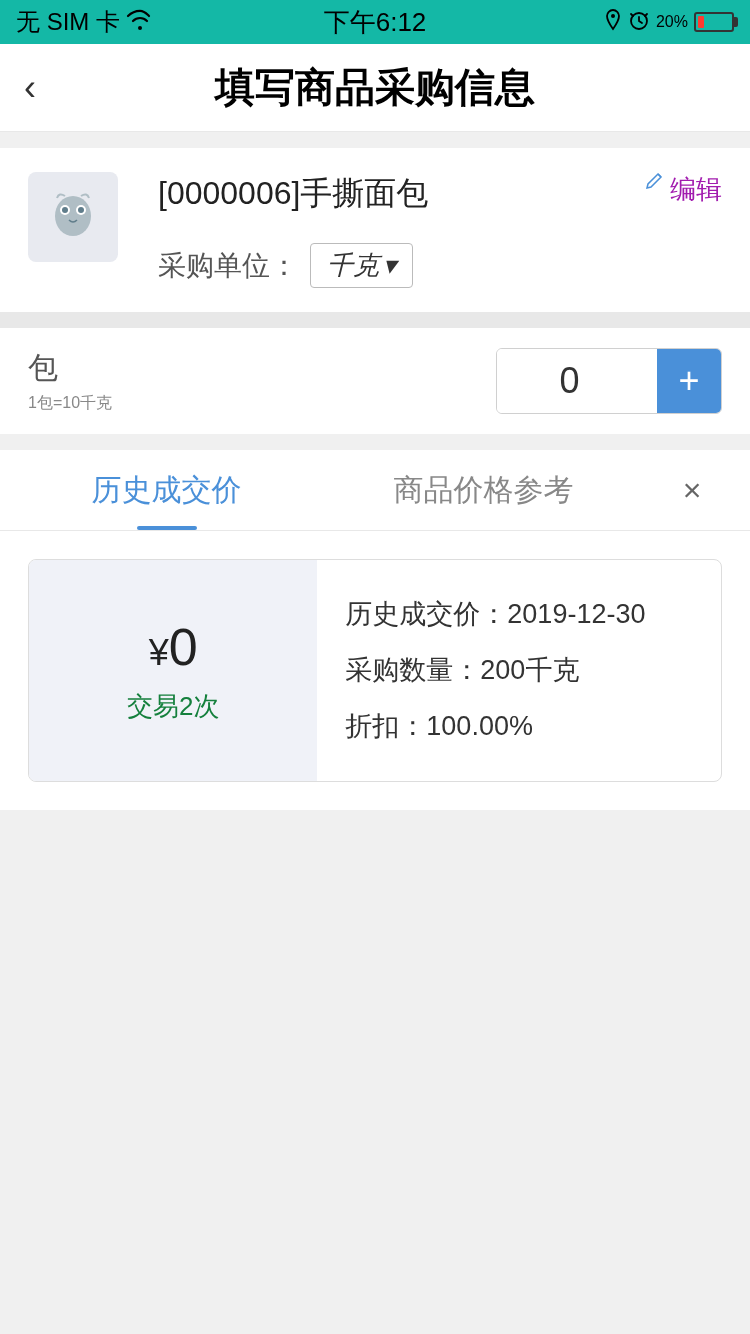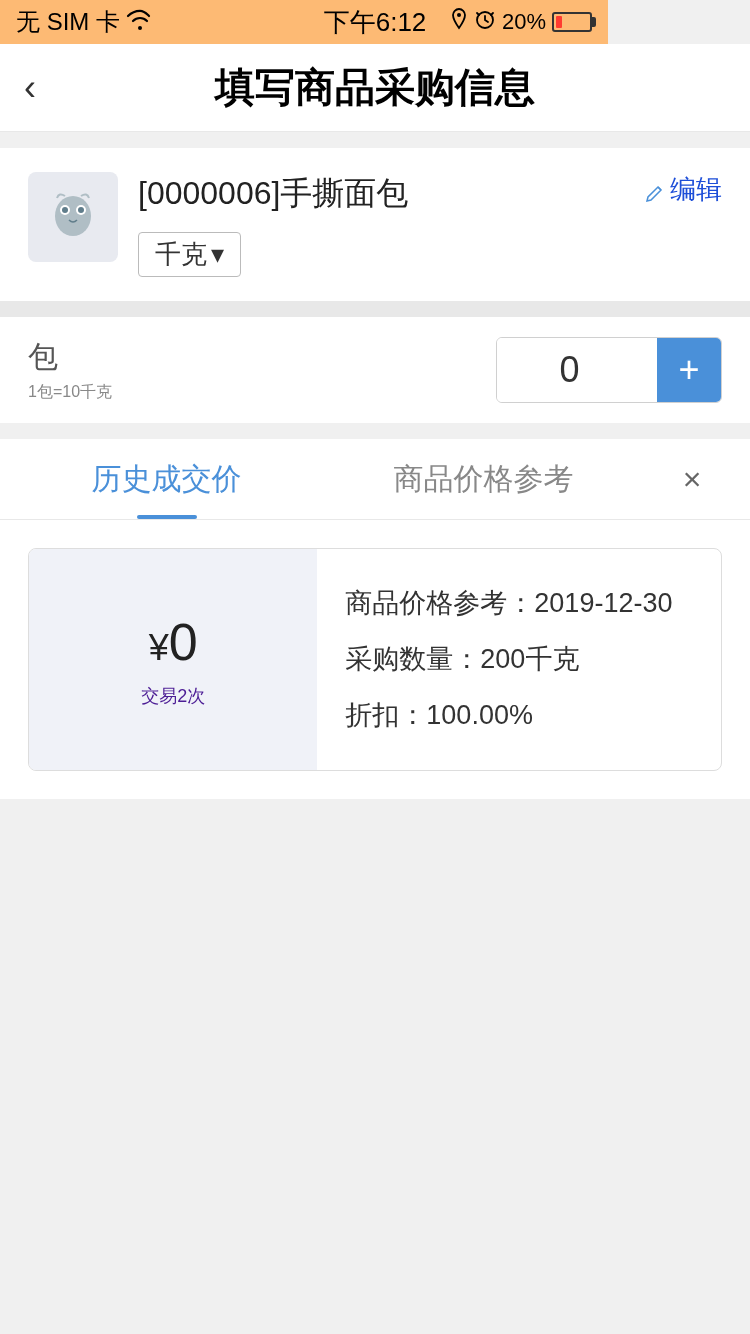--- a/index.html
+++ b/index.html
@@ -7,23 +7,23 @@
     body {
       width: 750px;
       min-height: 1334px;
       background: #f0f0f0;
       font-family: -apple-system, "PingFang SC", "Microsoft YaHei", sans-serif;
       overflow-x: hidden;
     }
 
     
     .status-bar {
-      width: 608px;
+      width: 750px;
       height: 44px;
-      background: #fdba74;
+      background: #14b8a6;
       display: flex;
       align-items: center;
       justify-content: space-between;
       padding: 0 16px;
       font-size: 26px;
       color: #000;
     }
     .status-left {
       display: flex;
       align-items: center;
@@ -34,21 +34,21 @@
       font-size: 26px;
       font-weight: 500;
       position: absolute;
       left: 50%;
       transform: translateX(-50%);
     }
     .status-right {
       display: flex;
       align-items: center;
       gap: 6px;
-      font-size: 22px;
+      font-size: 16px;
     }
     .battery {
       width: 40px;
       height: 20px;
       border: 2px solid #333;
       border-radius: 3px;
       position: relative;
       display: flex;
       align-items: center;
       padding: 2px;
@@ -124,21 +124,22 @@
     }
     .owl-icon {
       font-size: 40px;
       color: #8090a0;
       text-align: center;
       line-height: 1;
     }
     .product-info {
       display: flex;
       flex-direction: column;
-      gap: 16px;
+      gap: 27px;
+      margin-left: 20px;
     }
     .product-name {
       font-size: 32px;
       color: #222;
       font-weight: 500;
     }
     .product-unit-row {
       display: flex;
       align-items: center;
       gap: 12px;
@@ -148,26 +149,27 @@
     .unit-selector {
       border: 1px solid #bbb;
       border-radius: 4px;
       padding: 4px 16px;
       font-size: 26px;
       color: #333;
       background: #fff;
       display: flex;
       align-items: center;
       gap: 4px;
+      font-style: italic;
     }
     .edit-link {
       font-size: 26px;
-      color: #1d4ed8;
-      display: flex;
-      align-items: flex-end;
+      color: #a21caf;
+      display: flex;
+      align-items: flex-start;
       gap: 4px;
     }
     .price-ref {
       font-size: 28px;
       color: #4a90d9;
       display: flex;
       align-items: center;
       gap: 6px;
     }
     .product-right {
@@ -311,22 +313,22 @@
     }
     .price-amount {
       font-size: 52px;
       color: #222;
       font-weight: 400;
     }
     .price-yen {
       font-size: 36px;
     }
     .price-trade-count {
-      font-size: 18px;
-      color: #4c1d95;
+      font-size: 26px;
+      color: #15803d;
     }
     .price-card-right {
       flex: 1.4;
       padding: 36px 28px;
       display: flex;
       flex-direction: column;
       gap: 18px;
     }
     .price-detail-row {
       font-size: 27px;
@@ -397,20 +399,21 @@
             <circle cx="38" cy="26" r="3" fill="#607d8b"></circle>
             <path d="M26 36 q4 4 8 0" stroke="#607d8b" stroke-width="1.5" fill="none"></path>
             <path d="M14 14 Q16 8 22 12" stroke="#b0bec5" stroke-width="2" fill="none"></path>
             <path d="M46 14 Q44 8 38 12" stroke="#b0bec5" stroke-width="2" fill="none"></path>
           </svg>
         </div>
       </div>
       <div class="product-info">
         <span class="product-name">[0000006]手撕面包</span>
         <div class="product-unit-row">
+          <span>采购单位：</span>
           <div class="unit-selector">
             <span>千克</span>
             <span>▾</span>
           </div>
         </div>
       </div>
     </div>
     <div class="product-right">
       <div class="edit-link">
         <svg width="22" height="22" viewBox="0 0 22 22" fill="none">
@@ -452,21 +455,21 @@
   <div class="tabs-content">
     <div class="price-card">
       <div class="price-card-left">
         <span class="price-amount">
           <span class="price-yen">¥</span><span>0</span>
         </span>
         <span class="price-trade-count">交易2次</span>
       </div>
       <div class="price-card-right">
         <div class="price-detail-row">
-          <span>商品价格参考：</span><span>2019-12-30</span>
+          <span>历史成交价：</span><span>2019-12-30</span>
         </div>
         <div class="price-detail-row">
           <span>采购数量：</span><span>200千克</span>
         </div>
         <div class="price-detail-row">
           <span>折扣：</span><span>100.00%</span>
         </div>
       </div>
     </div>
   </div>

